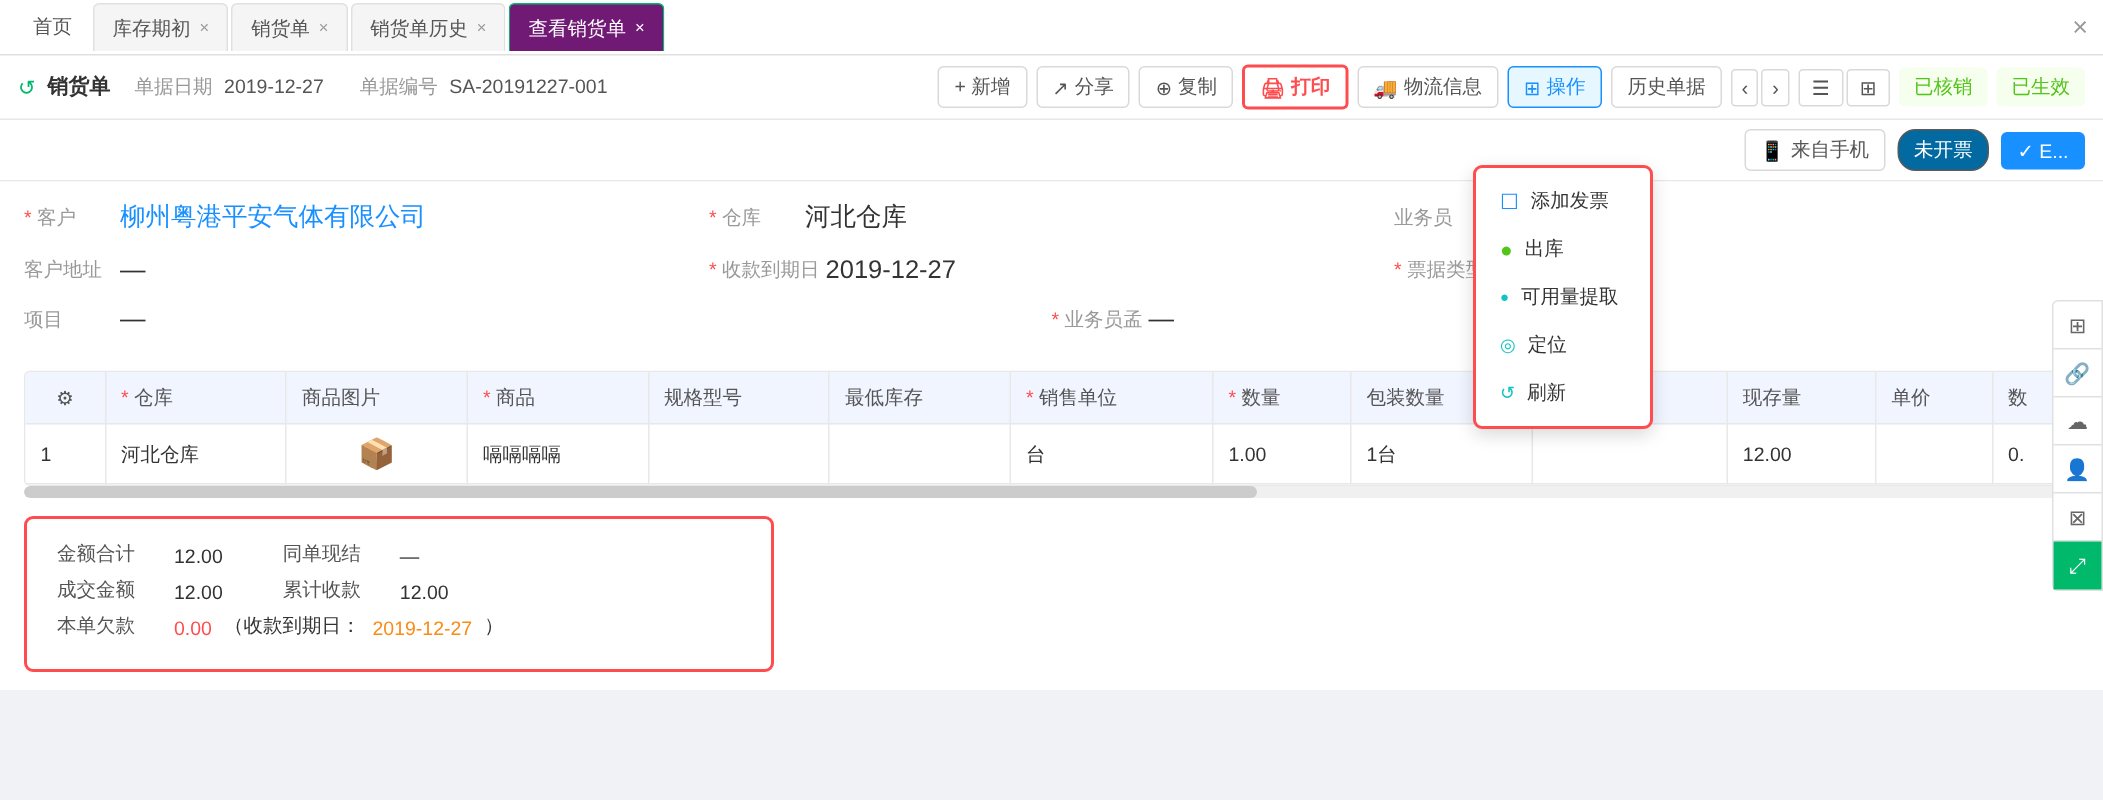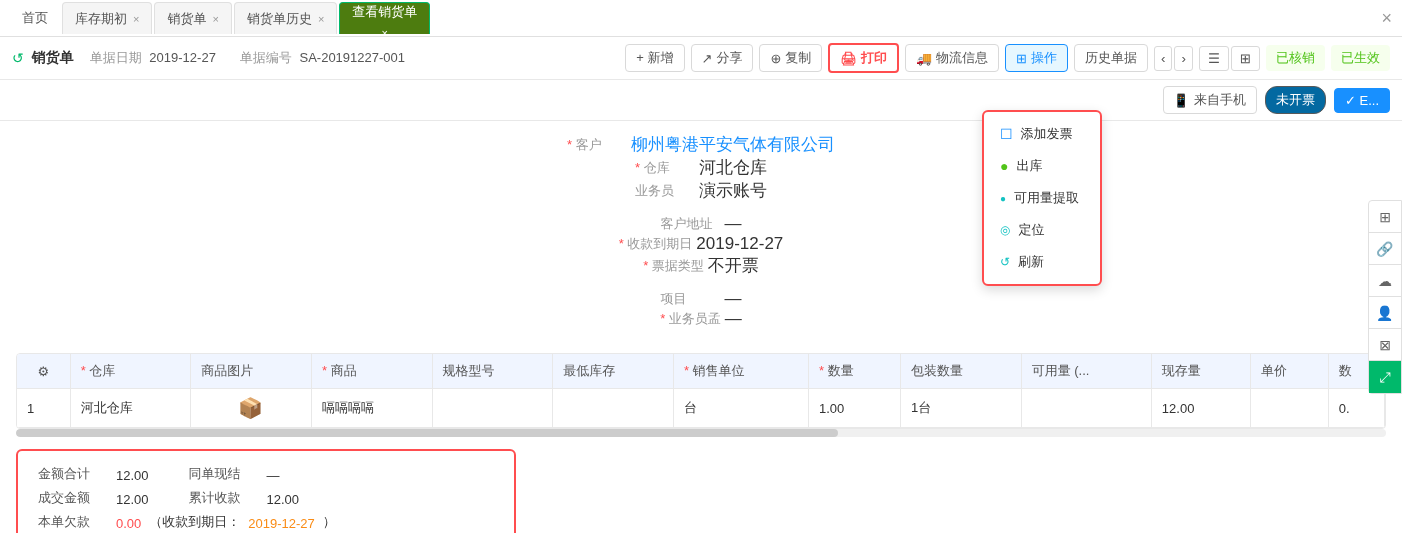--- a/index.html
+++ b/index.html
@@ -8,21 +8,21 @@
     
     .tab-bar {
       display: flex; align-items: center; background: #fff; border-bottom: 1px solid #e0e0e0;
       height: 37px; padding: 0 10px; gap: 2px; position: relative;
     }
     .tab {
       display: flex; align-items: center; padding: 0 12px; height: 32px;
       border-radius: 4px 4px 0 0; cursor: pointer; font-size: 13px; gap: 6px;
       background: #f5f5f5; border: 1px solid #e0e0e0; border-bottom: none; color: #555;
     }
-    .tab.active { background: #4d7c0f; color: #fff; border-color: #00b96b; flex-direction: column; }
+    .tab.active { background: #701a75; color: #fff; border-color: #00b96b; }
     .tab .close-x { font-size: 11px; color: #999; cursor: pointer; }
     .tab.active .close-x { color: #fff; }
     .tab-home { background: transparent; border: none; color: #555; }
     .tab-bar-close { margin-left: auto; font-size: 18px; color: #999; cursor: pointer; }
 
     
     .main { background: #fff; margin: 0; padding: 0; }
 
     
     .toolbar {
@@ -61,21 +61,21 @@
     .btn-small {
       display: flex; align-items: center; gap: 4px; padding: 4px 10px; border-radius: 4px;
       cursor: pointer; font-size: 13px; border: 1px solid #d9d9d9; background: #fff; color: #555;
     }
     .btn-phone { border-color: #d9d9d9; }
     .btn-not-open { background: #0369a1; color: #fff; border-color: #595959; border-radius: 12px; }
     .btn-check { background: #1890ff; color: #fff; border-color: #1890ff; }
 
     
     .form-area { padding: 12px 16px; background: #fff; }
-    .form-row { display: flex; align-items: center; margin-bottom: 12px; gap: 0; flex-direction: column; }
+    .form-row { display: flex; align-items: center; margin-bottom: 12px; gap: 0; }
     .form-col { display: flex; align-items: center; flex: 1; }
     .form-label { color: #999; font-size: 13px; min-width: 60px; }
     .form-label.required::before { content: "* "; color: #ff4d4f; }
     .form-value { color: #333; font-size: 17px; margin-left: 4px; }
     .form-value.link { color: #1890ff; cursor: pointer; }
     .add-note { color: #00b96b; cursor: pointer; display: flex; align-items: center; gap: 2px; }
 
     
     .table-wrap { margin: 0 16px 0 16px; border: 1px solid #e8e8e8; border-radius: 4px; overflow: hidden; }
     table { width: 100%; border-collapse: collapse; font-size: 13px; }

